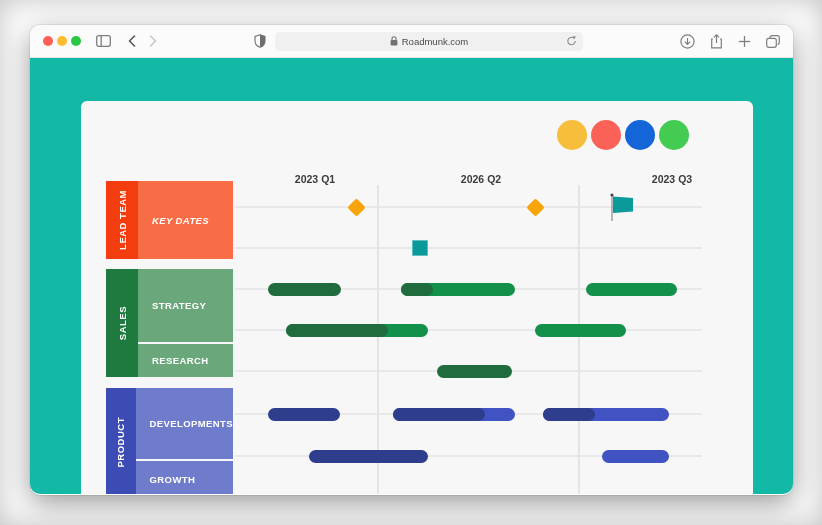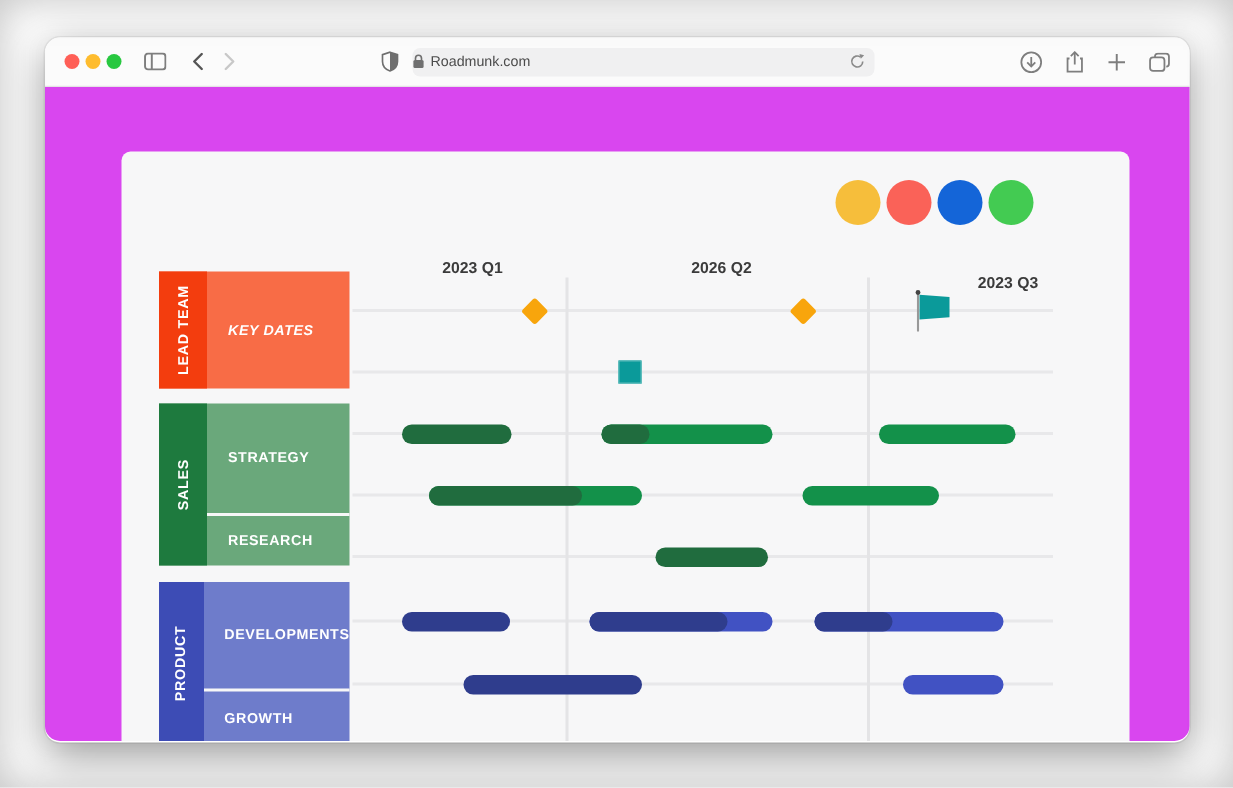--- a/index.html
+++ b/index.html
@@ -20,32 +20,32 @@
     position:relative;height:33px;display:flex;align-items:center;
     background:#fbfbfb;border-bottom:1px solid #e4e4e4;border-radius:10px 10px 0 0;
     padding:0 13px;box-sizing:border-box;
   }
   .dots{display:flex;gap:4px;align-items:center;}
   .dot{width:10px;height:10px;border-radius:50%;}
   .tb-ic{display:flex;align-items:center;justify-content:center;color:#7e7e7e;}
   .tb-ic svg{display:block;}
   .addr{
     position:relative;width:308px;height:19px;background:#f0f0f1;border-radius:5px;
-    display:flex;align-items:center;justify-content:flex-start;gap:4px;
+    display:flex;align-items:center;justify-content:center;gap:4px;
     font-size:9.5px;color:#4b4b4b;
   }
   .addr .refresh{position:absolute;right:6px;top:3px;color:#8a8a8a;}
   .spacer{flex:1;}
-  .page{position:relative;height:436px;background:#d946ef;border-radius:0 0 10px 10px;overflow:hidden;}
+  .page{position:relative;height:436px;background:#14b8a6;border-radius:0 0 10px 10px;overflow:hidden;}
   
   .card{position:absolute;left:51px;top:43px;width:672px;height:412px;background:#f7f7f8;border-radius:6px;}
   .legend{position:absolute;left:476px;top:19px;display:flex;gap:4px;}
   .legend .circ{width:30px;height:30px;border-radius:50%;}
   .qlabel{position:absolute;top:72px;transform:translateX(-50%);font-size:10.5px;font-weight:bold;color:#3b3b3b;white-space:nowrap;}
-  .qlabel.q0{left:234px;} .qlabel.q1{left:400px;} .qlabel.q2{left:591px;margin-top:10px;}
+  .qlabel.q0{left:234px;} .qlabel.q1{left:400px;} .qlabel.q2{left:591px;}
   .gridline-h{position:absolute;left:154px;width:467px;height:2px;background:#e8e8ea;}
   .gridline-v{position:absolute;top:84px;width:2px;height:313px;background:#e4e4e6;}
   
   .group{position:absolute;left:25px;width:127px;display:flex;}
   .group .strip{width:32px;display:flex;align-items:center;justify-content:center;}
   .group .strip span{writing-mode:vertical-rl;transform:rotate(180deg);color:#fff;font-size:9.5px;font-weight:bold;letter-spacing:.5px;white-space:nowrap;}
   .group .rows{flex:1;display:flex;flex-direction:column;}
   .group .row{display:flex;align-items:center;padding-left:14px;color:#fff;font-size:9.5px;font-weight:bold;letter-spacing:.4px;}
   .group .sep{height:2px;background:#f7f7f8;}
   

